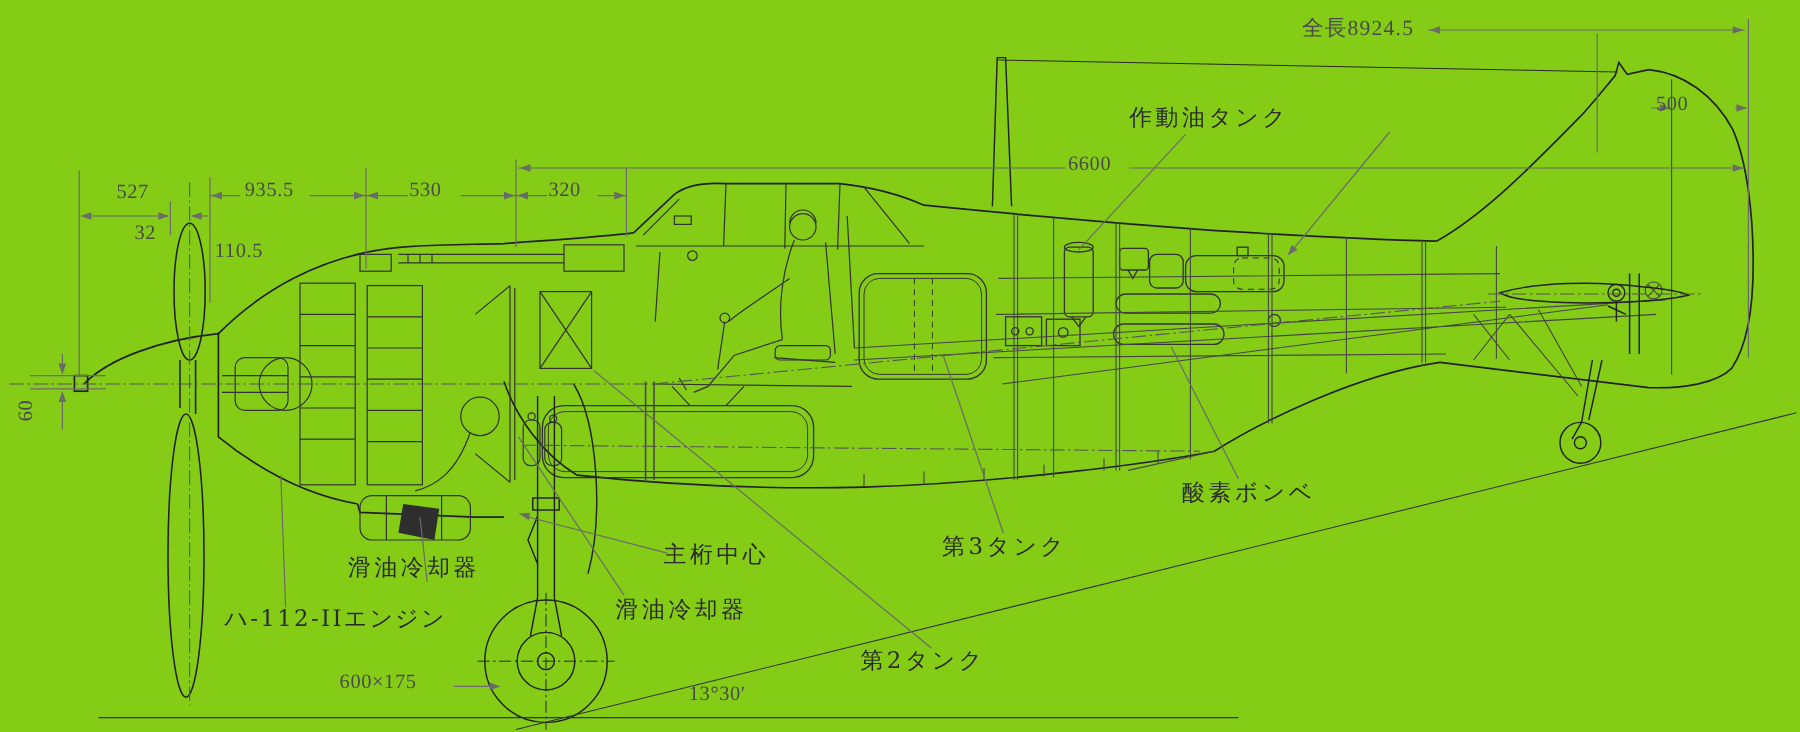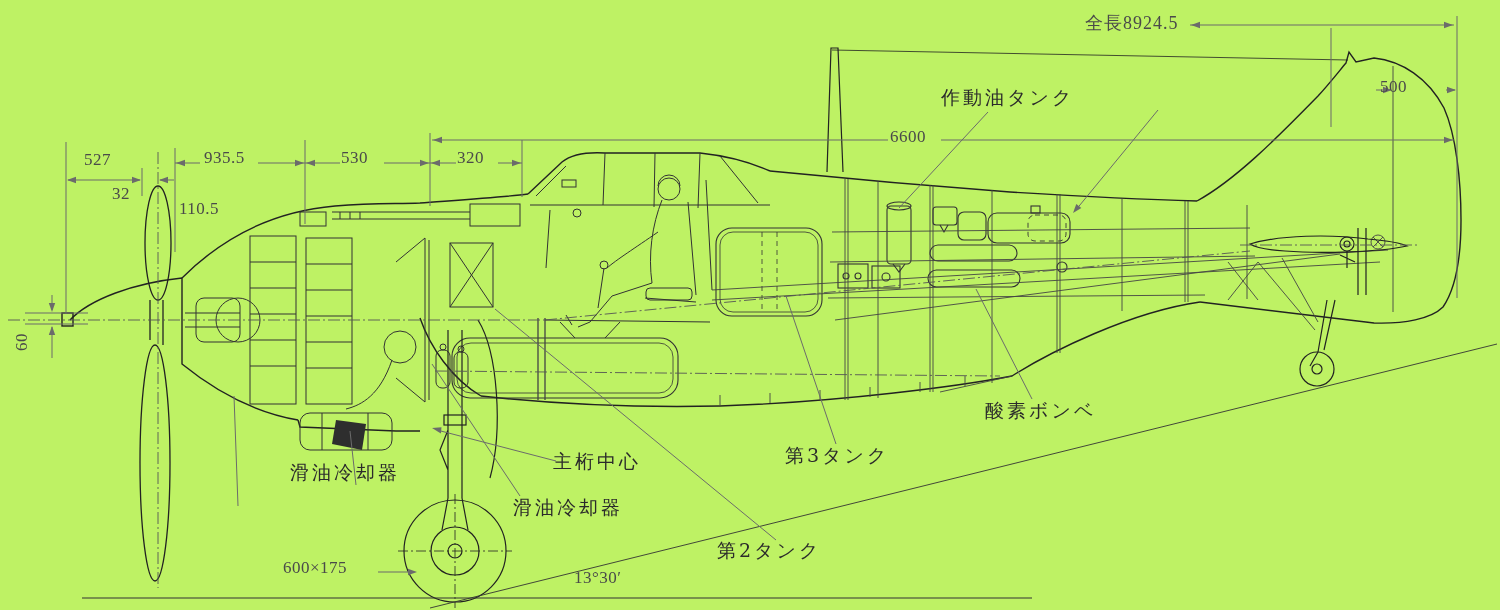--- a/index.html
+++ b/index.html
@@ -1,31 +1,31 @@
 <!DOCTYPE html>
 <html><head>
 <meta charset="utf-8">
 <style>
   html,body{margin:0;padding:0;background:#e8e7e3;}
   .stage{
     position:relative;width:1500px;height:610px;margin:0 auto;
-    background:#bef264;overflow:hidden;
+    background:#84cc16;overflow:hidden;
     font-family:"DejaVu Serif",serif;
   }
   svg.linework{position:absolute;left:0;top:0;}
   .dim{
     position:absolute;font:17px "Liberation Serif",serif;color:#4a4a4a;
     letter-spacing:.5px;white-space:nowrap;z-index:3;
   }
   .jp{
     position:absolute;font:19px "DejaVu Serif",serif;color:#2b2b2b;
     letter-spacing:3px;white-space:nowrap;z-index:3;
   }
   #d-zencho{left:1085px;top:11px;font-size:18px;letter-spacing:1px}
-  #d-527{left:84px;top:150px;width:56px;text-align:left}
+  #d-527{left:68px;top:150px;width:56px;text-align:right}
   #d-32{left:112px;top:184px}
   #d-110{left:179px;top:199px}
   #d-935{left:204px;top:148px}
   #d-780{left:341px;top:148px}
   #d-670{left:457px;top:148px}
   #d-6600{left:890px;top:127px}
   #d-500{left:1380px;top:77px}
   #d-60{left:13px;top:332px;transform:rotate(-90deg);transform-origin:center}
   #d-tire{left:283px;top:558px}
   #d-angle{left:574px;top:568px}
@@ -264,14 +264,15 @@
   <div class="dim" id="d-tire">600×175</div>
   <div class="dim" id="d-angle">13°30′</div>
 
   <div class="jp" id="p-hyd">作動油タンク</div>
   <div class="jp" id="p-oxy">酸素ボンベ</div>
   <div class="jp" id="p-t3">第3タンク</div>
   <div class="jp" id="p-t2">第2タンク</div>
   <div class="jp" id="p-spar">主桁中心</div>
   <div class="jp" id="p-oiltank">滑油冷却器</div>
   <div class="jp" id="p-cooler">滑油冷却器</div>
+  <div class="jp" id="p-engine">ハ-112-IIエンジン</div>
 
 </div>
 
 </body></html>

